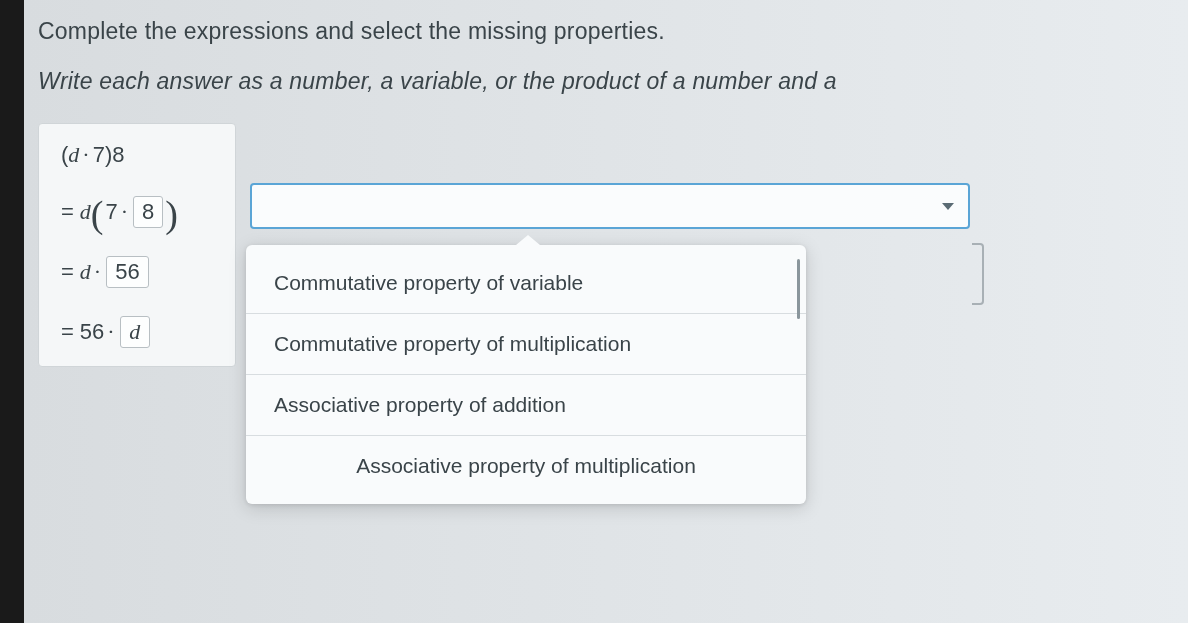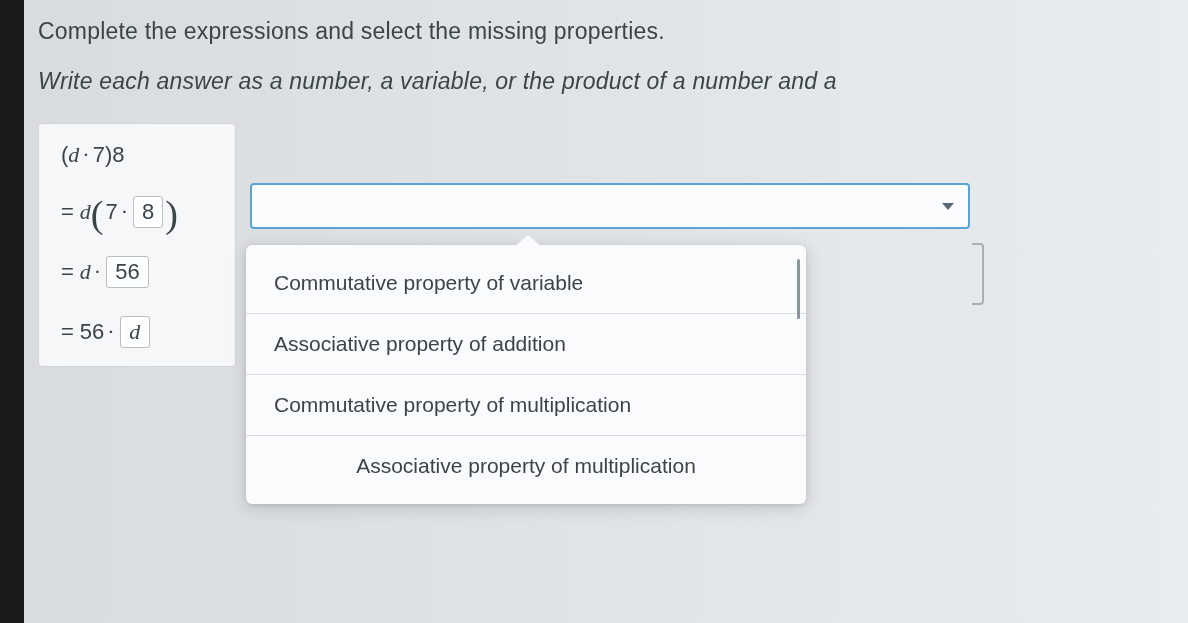--- a/index.html
+++ b/index.html
@@ -207,19 +207,19 @@
     <div class="right-area">
       <div class="select-closed">
         <span></span>
         <span class="chevron"></span>
       </div>
       <div class="right-edge-bracket"></div>
 
       <div class="dropdown-panel">
         <div class="scroll-indicator"></div>
         <div class="dd-option">Commutative property of variable</div>
+        <div class="dd-option">Commutative property of multiplication</div>
         <div class="dd-option">Associative property of addition</div>
-        <div class="dd-option">Commutative property of multiplication</div>
         <div class="dd-option">Associative property of multiplication</div>
       </div>
     </div>
   </div>
 </div>
 
 </body></html>

